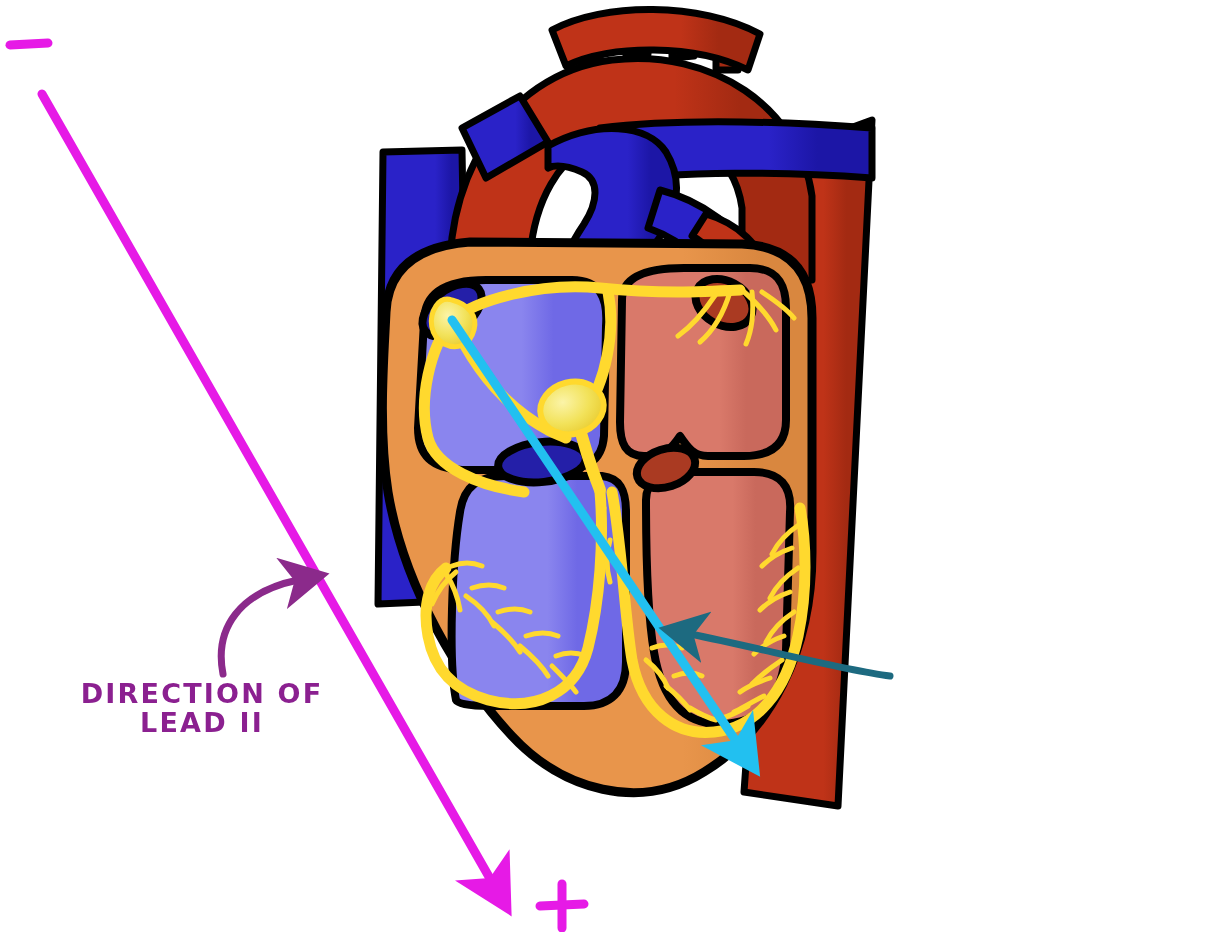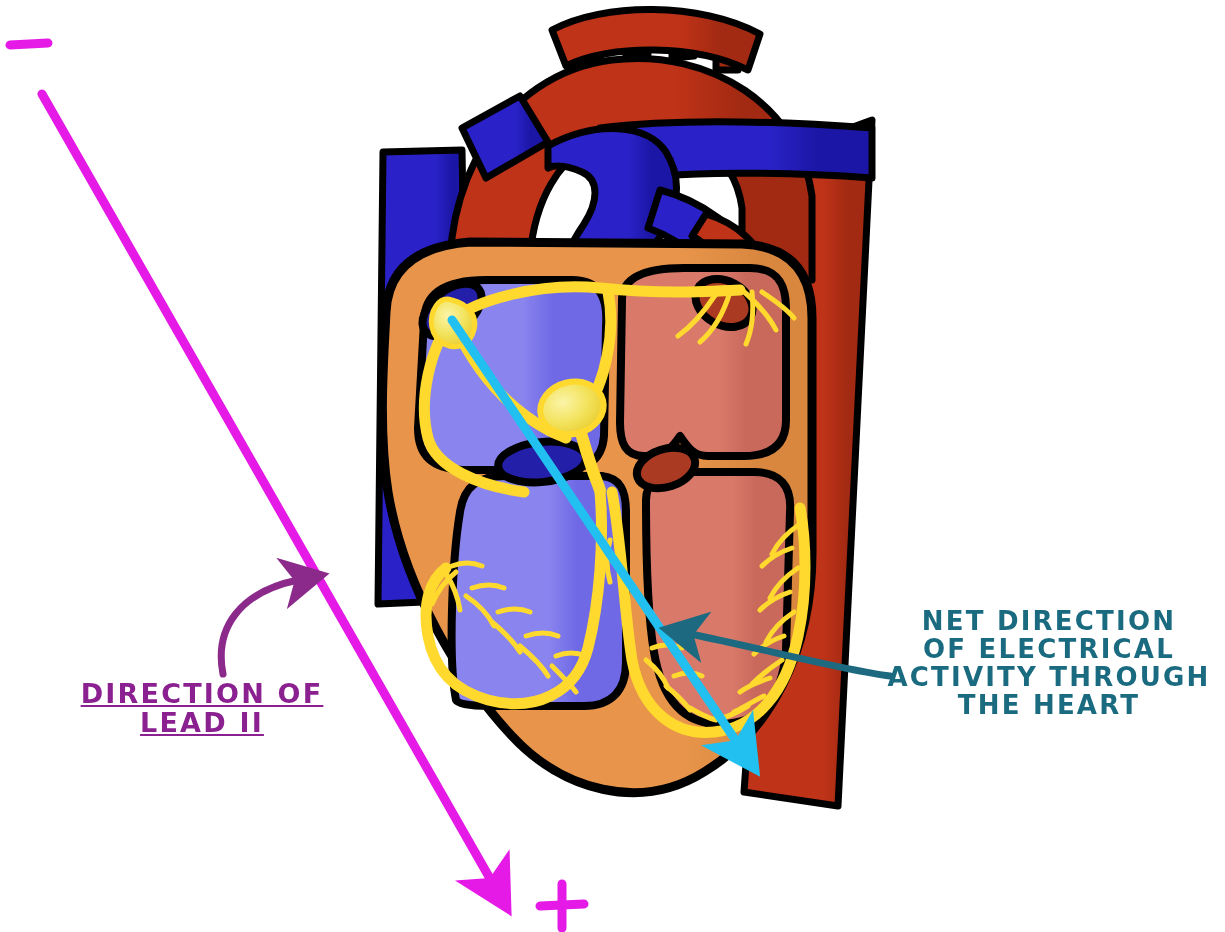--- a/index.html
+++ b/index.html
@@ -4,21 +4,21 @@
 <style>
   html,body{margin:0;padding:0;background:#ffffff;}
   body{width:1225px;height:932px;overflow:hidden;
        font-family:"DejaVu Sans","Liberation Sans",sans-serif;}
   #stage{position:relative;width:1225px;height:932px;background:#fff;}
   #art{position:absolute;left:0;top:0;width:1225px;height:932px;}
   .txt{position:absolute;white-space:pre;line-height:1.08;
        font-family:"DejaVu Sans","Liberation Sans",sans-serif;
        font-weight:700;letter-spacing:2.2px;}
   #lead-label{left:52px;top:679px;width:300px;color:#8b2090;
-      font-size:27px;text-align:center;text-decoration:underline;}
+      font-size:27px;text-align:center;}
   #net-label{left:884px;top:607px;width:330px;color:#1a6a80;
       font-size:26px;text-align:center;}
   .sym{position:absolute;color:#e61ae6;font-weight:700;}
   #minus-sym{left:8px;top:10px;font-size:54px;}
   #plus-sym{left:540px;top:874px;font-size:50px;}
 </style>
 </head>
 <body>
 
 <div id="stage">
@@ -292,21 +292,17 @@
   </g>
 
   <g>
     <path d="M890,676 C842,670 760,648 690,634" fill="none" stroke="#1d6a80" stroke-width="7" stroke-linecap="round" marker-end="url(#mTeal)"></path>
   </g>
 </svg>
 
 <div class="txt" id="lead-label">DIRECTION OF
 LEAD II</div>
 
-<div class="txt" id="net-label">NET DIRECTION
-OF ELECTRICAL
-ACTIVITY THROUGH
-THE HEART</div>
 
 <div class="sym" id="minus-sym" style="opacity:0"></div>
 <div class="sym" id="plus-sym" style="opacity:0"></div>
 
 </div>
 
 </body></html>

